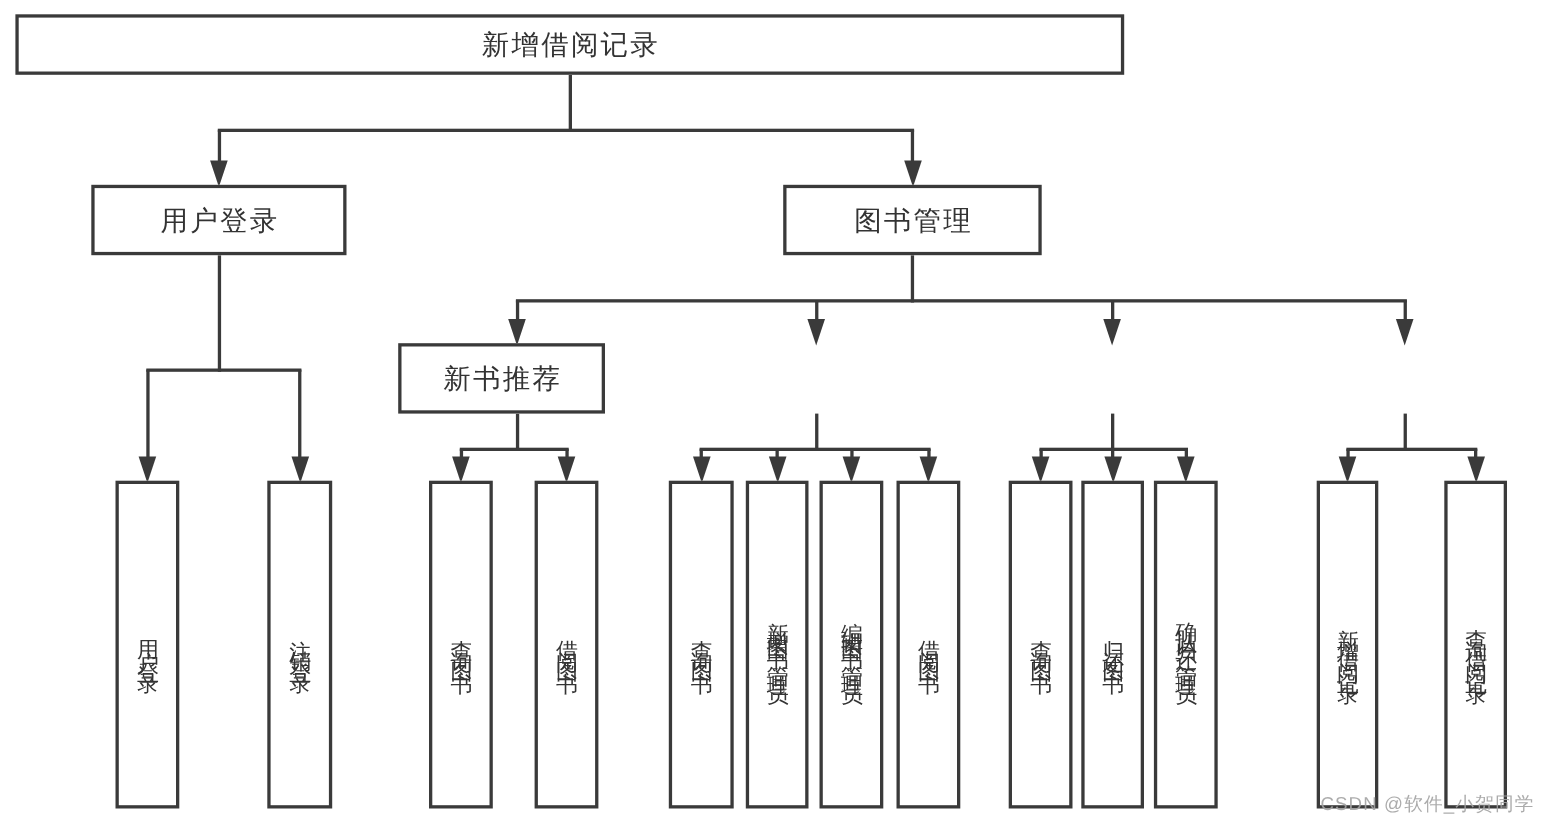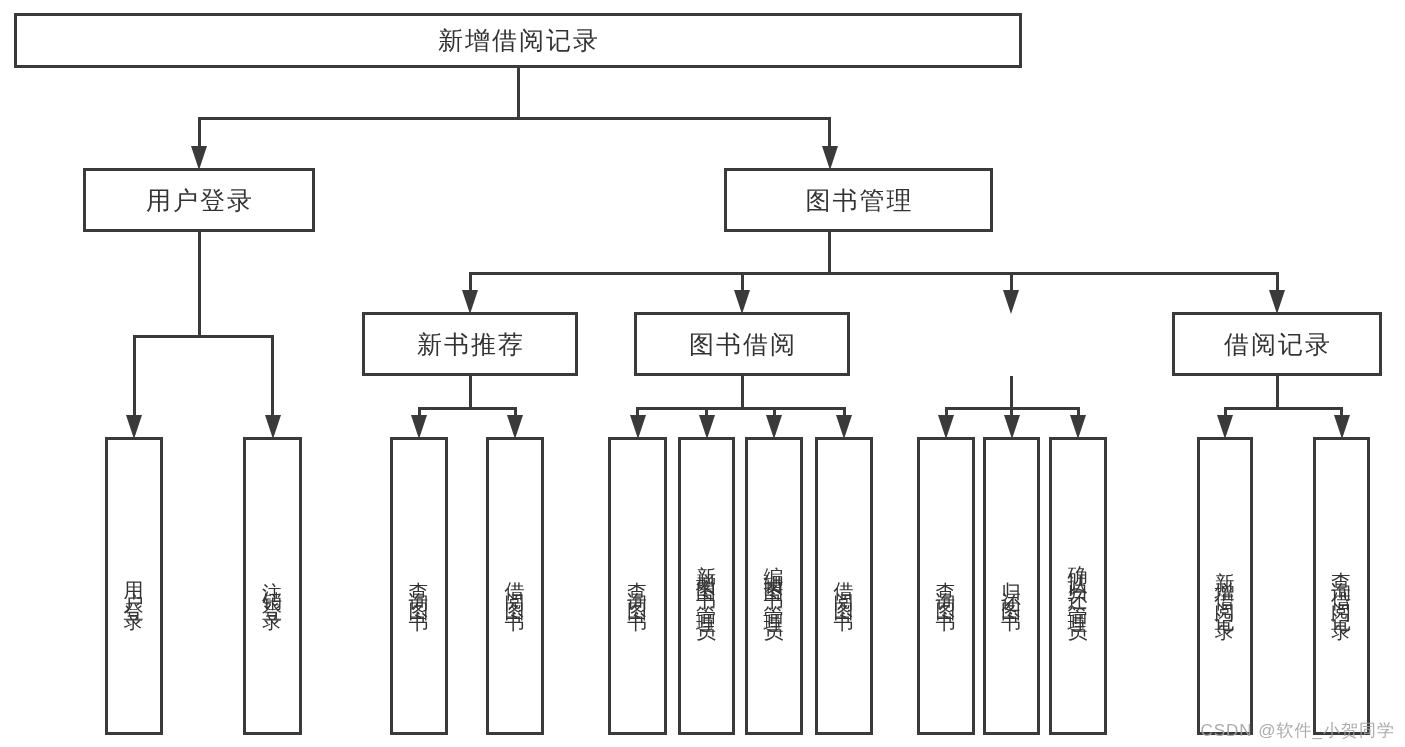--- a/index.html
+++ b/index.html
@@ -118,31 +118,25 @@
     <div class="seg" style="left: 1223.5px; top: 408px; width: 3px; height: 11px;"></div>
     <div class="arrow" style="left: 1217px; top: 415px;"></div>
     <div class="seg" style="left: 1340px; top: 408px; width: 3px; height: 11px;"></div>
     <div class="arrow" style="left: 1333.5px; top: 415px;"></div>
     <div class="node h" style="left: 14px; top: 13px; width: 1008px; height: 55px;">
       <span class="lbl">新增借阅记录</span>
     </div>
     <div class="node h" style="left: 83px; top: 168px; width: 232px; height: 64px;">
       <span class="lbl">用户登录</span>
     </div>
-    <div class="node h" style="left: 712px; top: 168px; width: 269px; height: 64px; margin-left: 12px;">
+    <div class="node h" style="left: 712px; top: 168px; width: 235px; height: 64px;">
       <span class="lbl">图书管理</span>
     </div>
-    <div class="node h" style="left: 362px; top: 312px; width: 216px; height: 64px; text-align: center;">
+    <div class="node h" style="left: 362px; top: 312px; width: 188px; height: 64px; text-align: center;">
       <span class="lbl">新书推荐</span>
-    </div>
-    <div class="node h" style="left: 634px; top: 312px; width: 216px; height: 64px;">
-      <span class="lbl">图书借阅</span>
-    </div>
-    <div class="node h" style="left: 1172px; top: 312px; width: 210px; height: 64px;">
-      <span class="lbl">借阅记录</span>
     </div>
     <div class="node v" style="left: 105px; top: 437px; width: 58px; height: 298px;">
       <span class="lbl">用户登录</span>
     </div>
     <div class="node v" style="left: 243px; top: 437px; width: 59px; height: 298px;">
       <span class="lbl">注销登录</span>
     </div>
     <div class="node v" style="left: 390px; top: 437px; width: 58px; height: 298px;">
       <span class="lbl">查询图书</span>
     </div>

